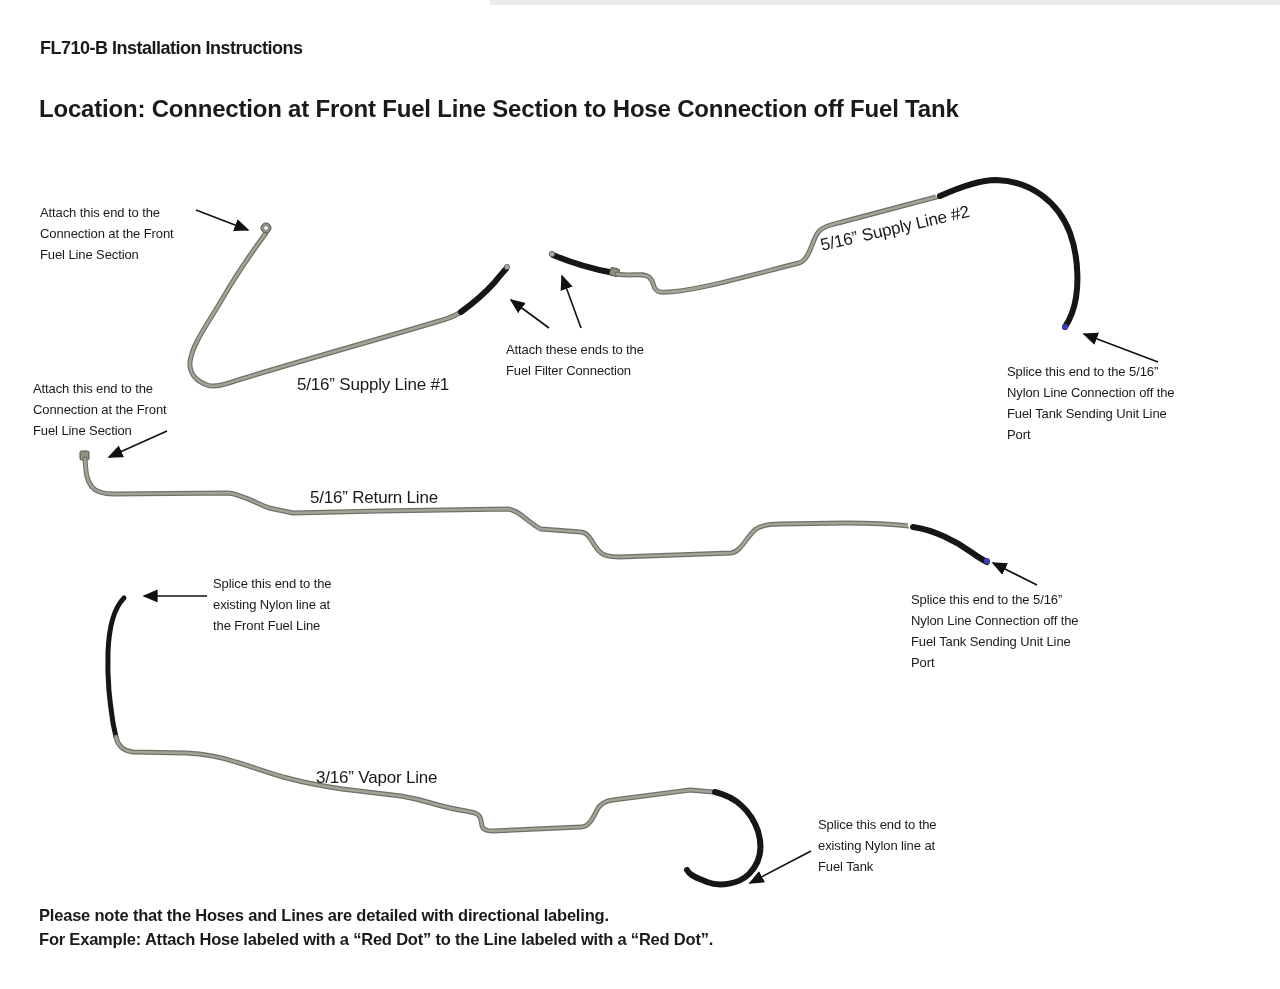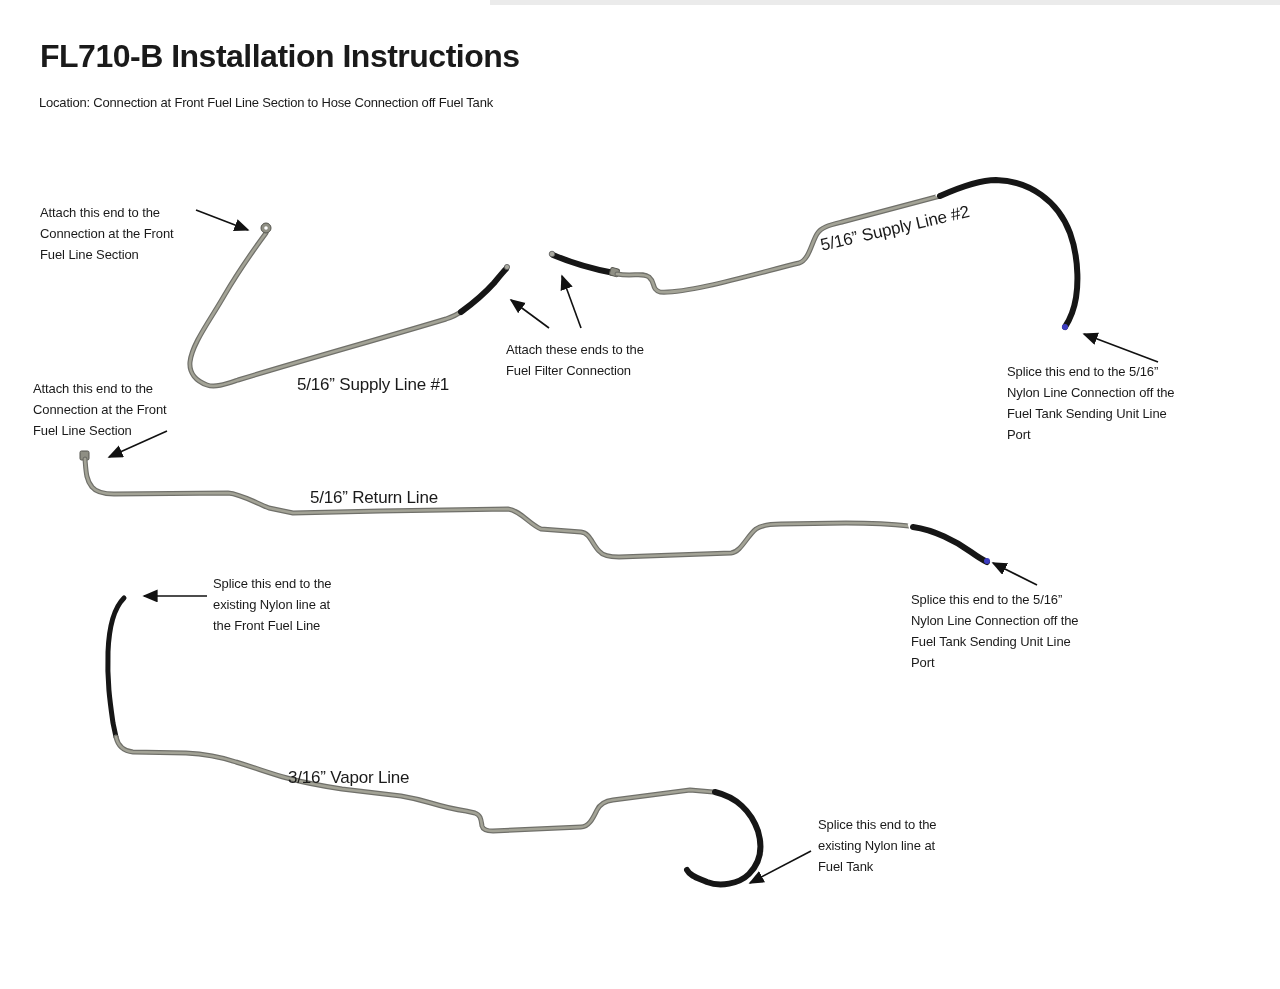--- a/index.html
+++ b/index.html
@@ -5,25 +5,25 @@
   * { margin:0; padding:0; box-sizing:border-box; }
   html,body { background:#fff; }
   .page {
     position:relative; width:1280px; height:989px; background:#ffffff;
     font-family:"Liberation Sans", sans-serif; color:var(--text,#1a1a1a);
     overflow:hidden;
   }
   .top-strip { position:absolute; left:490px; top:0; width:790px; height:5px; background:#ebebeb; }
   .title {
     position:absolute; left:40px; top:38px;
-    font-size:32px; font-weight:bold; letter-spacing:-0.5px;
+    font-size:18px; font-weight:bold; letter-spacing:-0.5px;
   }
   .subhead {
     position:absolute; left:39px;
-    font-size:13px; font-weight:normal; letter-spacing:-0.2px;
+    font-size:24px; font-weight:bold; letter-spacing:-0.2px;
   }
   .loc { top:95px; }
   .when { top:150px; }
   .callout {
     position:absolute; font-size:13px; line-height:21px;
     white-space:pre-line; letter-spacing:-0.1px;
   }
   .linelabel {
     position:absolute; font-size:17px; letter-spacing:-0.2px; white-space:nowrap;
   }
@@ -119,19 +119,21 @@
 Connection at the Front
 Fuel Line Section</div>
   <div class="linelabel" style="left:310px; top:488px;">5/16” Return Line</div>
   <div class="callout" style="left:213px; top:573px;">Splice this end to the
 existing Nylon line at
 the Front Fuel Line</div>
   <div class="callout" style="left:911px; top:589px;">Splice this end to the 5/16”
 Nylon Line Connection off the
 Fuel Tank Sending Unit Line
 Port</div>
-  <div class="linelabel" style="left:288px; top:768px;">3/16” Vapor Line</div>
+  <div class="linelabel" style="left:316px; top:768px;">3/16” Vapor Line</div>
   <div class="callout" style="left:818px; top:814px;">Splice this end to the
 existing Nylon line at
 Fuel Tank</div>
 
+  <div class="notes" style="top:903px;">Please note that the Hoses and Lines are detailed with directional labeling.
+For Example: Attach Hose labeled with a “Red Dot” to the Line labeled with a “Red Dot”.</div>
 
 </div>
 
 </body></html>

